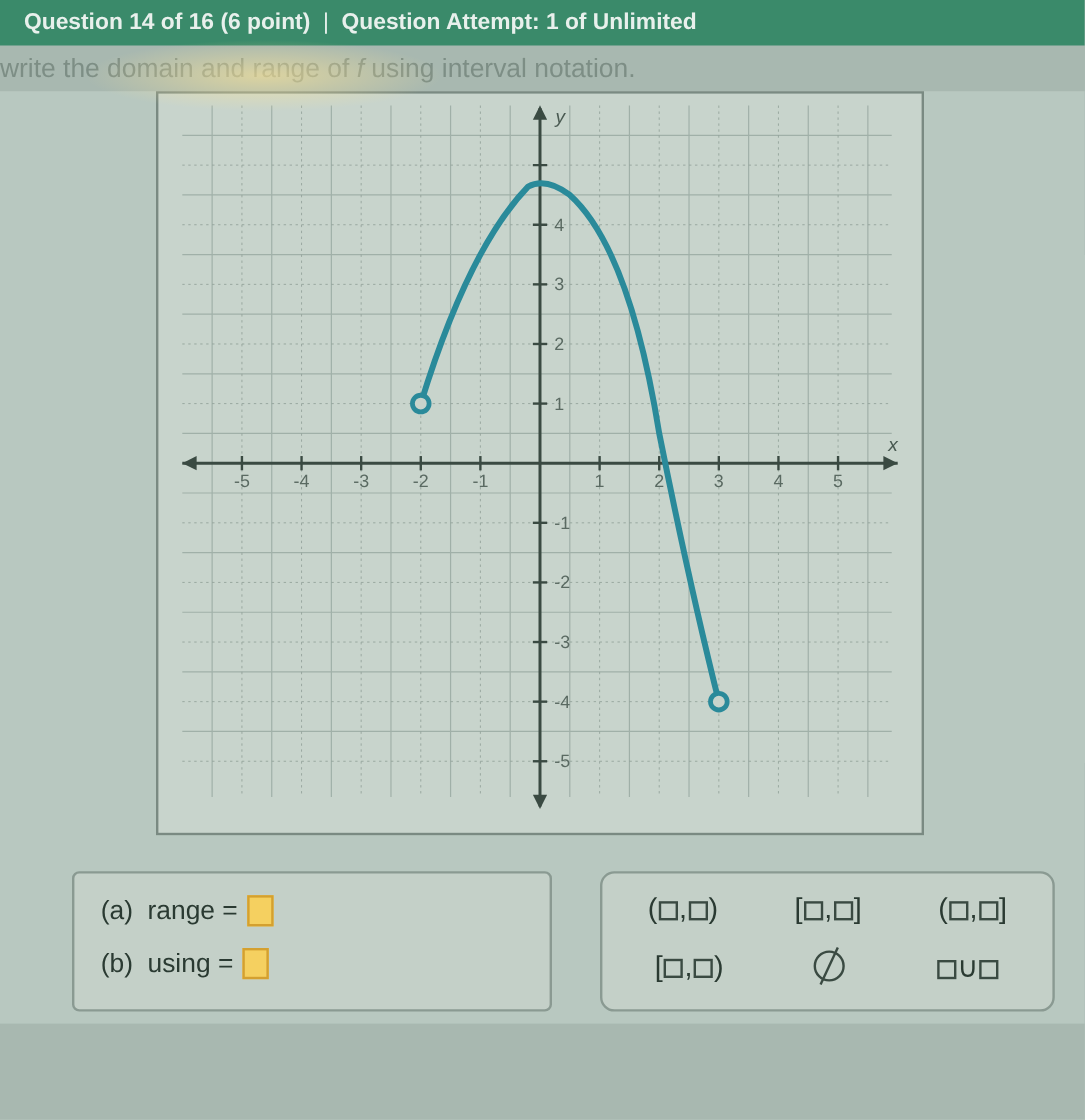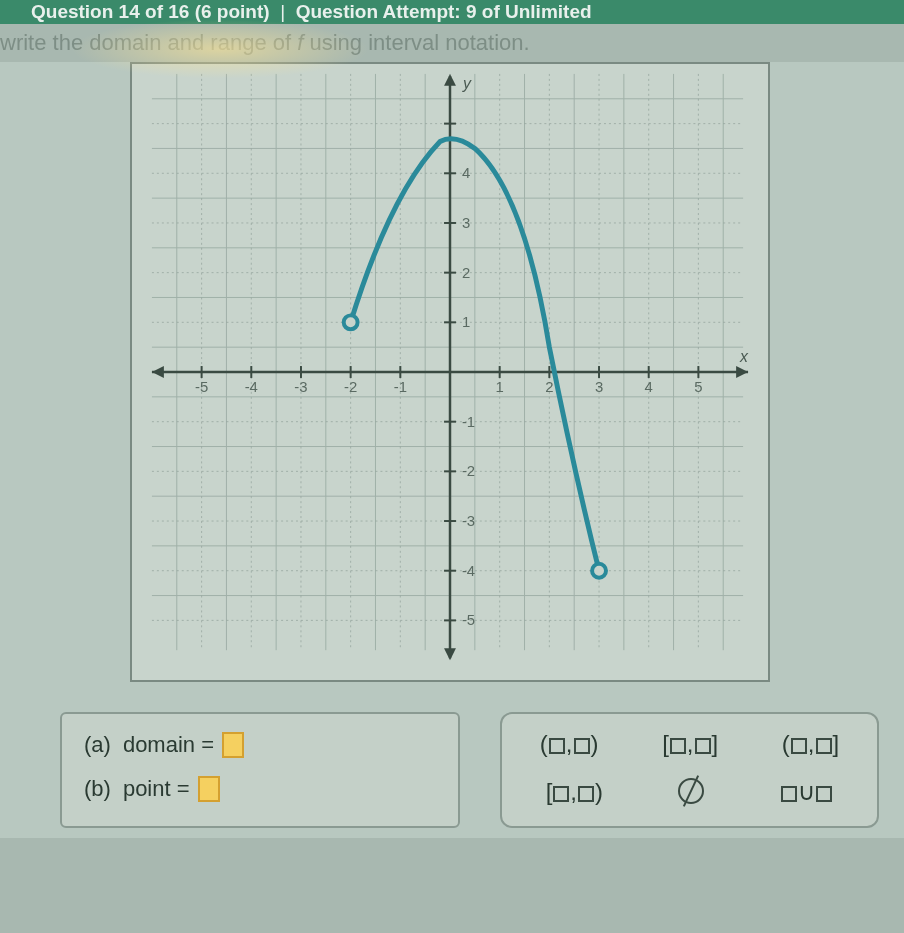--- a/index.html
+++ b/index.html
@@ -7,23 +7,23 @@
       font-family: Arial, sans-serif;
       background: #a8b8b0;
       width: 904px;
       height: 933px;
       overflow: hidden;
       position: relative;
     }
     .header-bar {
       background: #3a8a6a;
       color: #e8f0ec;
-      padding: 8px 31px;
+      padding: 8px 20px;
       font-size: 19px;
-      height: 24px;
+      height: 38px;
       display: flex;
       align-items: center;
     }
     .question-text {
       background: rgba(168, 184, 176, 0.5);
       color: #4a5a52;
       font-size: 22px;
       font-weight: 500;
       padding: 6px 20px 10px 0;
       height: 38px;
@@ -137,21 +137,21 @@
 </head>
 <body>
 
 <div class="header-bar">
   <span class="bold">Question 14 of 16</span>
   <span>&nbsp;</span>
   <span class="bold">(6 point)</span>
   <span>&nbsp;&nbsp;</span>
   <span>|</span>
   <span>&nbsp;&nbsp;</span>
-  <span class="bold">Question Attempt: 9 of Unlimited</span>
+  <span class="bold">Question Attempt: 1 of Unlimited</span>
 </div>
 
 <div class="question-text">
   <div class="yellow-glow"></div>
   <span class="faded">write the </span><span class="faded">domain</span><span class="faded"> and </span><span class="faded">range</span><span class="faded"> of </span><i class="faded">f</i><span class="faded"> using interval notation.</span>
 </div>
 
 <div class="content-area">
   <div class="graph-container">
     <svg class="graph-svg" viewBox="0 0 640 620">
@@ -275,26 +275,26 @@
 
       <circle cx="220" cy="260" r="7" fill="#c8d4cc" stroke="#2a8a9a" stroke-width="4"></circle>
       <circle cx="470" cy="510" r="7" fill="#c8d4cc" stroke="#2a8a9a" stroke-width="4"></circle>
     </svg>
   </div>
 
   <div class="answer-section">
     <div class="answer-box">
       <div class="answer-row">
         <span class="answer-label">(a)</span>
-        <span>domain =</span>
+        <span>range =</span>
         <span class="answer-input"></span>
       </div>
       <div class="answer-row">
         <span class="answer-label">(b)</span>
-        <span>point =</span>
+        <span>using =</span>
         <span class="answer-input"></span>
       </div>
     </div>
 
     <div class="notation-box">
       <div class="notation-row">
         <span class="notation-item">(<span class="sq"></span>,<span class="sq"></span>)</span>
         <span class="notation-item">[<span class="sq"></span>,<span class="sq"></span>]</span>
         <span class="notation-item">(<span class="sq"></span>,<span class="sq"></span>]</span>
       </div>

